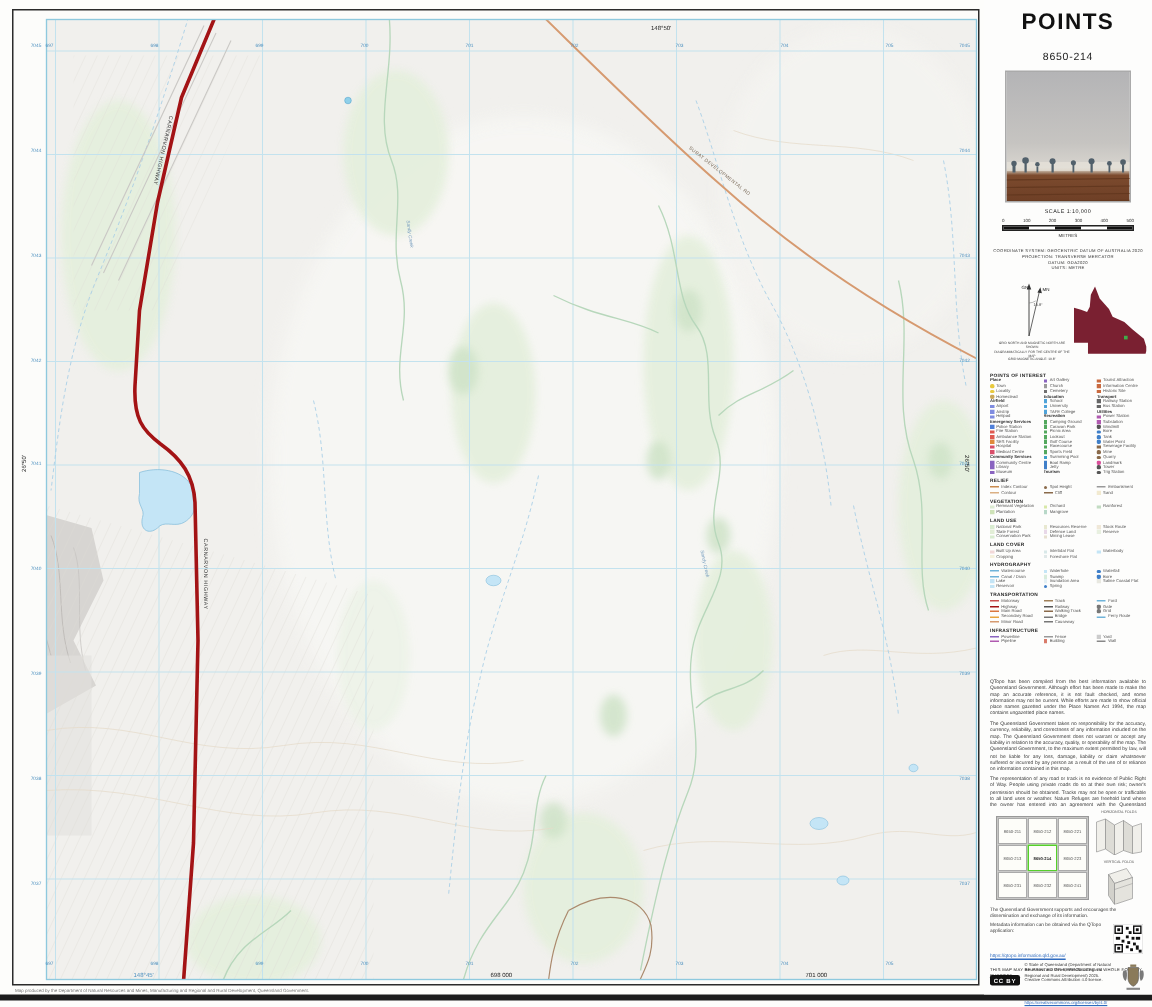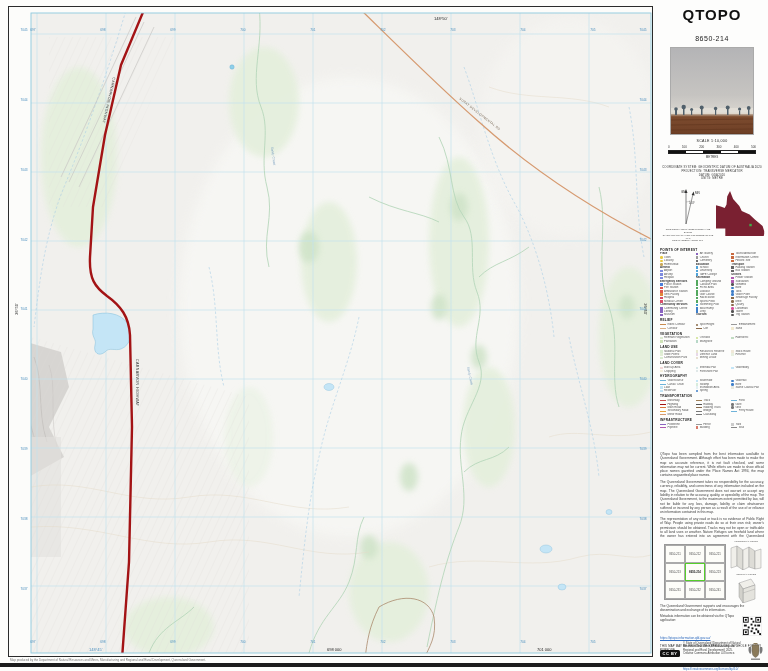--- a/index.html
+++ b/index.html
@@ -269,21 +269,21 @@
     <div class="geo-lbl blue" style="left:80px;top:641px;">148°45'</div>
     <div class="geo-lbl rot-l" style="left:2px;top:300px;">26°50'</div>
     <div class="geo-lbl rot-r" style="left:630px;top:300px;">26°50'</div>
   </div>
 
   <div id="map-print-line">Map produced by the Department of Natural Resources and Mines, Manufacturing and Regional and Rural Development, Queensland Government.</div>
   <div id="page-bottom-bar"></div>
 
   <div id="panel">
 
-    <div id="qtitle" class="pblock">QTOPO</div>
+    <div id="qtitle" class="pblock">POINTS</div>
     <div id="sheetno" class="pblock">8650-214</div>
 
     <div id="photo" class="pblock">
       <svg width="84" height="88" viewBox="0 0 84 88">
         <rect x="0" y="60" width="84" height="6" fill="#e7e3da" opacity=".7"></rect>
         <g fill="#51606b">
           <rect x="4" y="62" width="2" height="5"></rect>
             <circle cx="5" cy="61" r="1.8"></circle>
           <rect x="12" y="60" width="1.5" height="7"></rect>
             <circle cx="12.7" cy="59" r="2.2"></circle>

